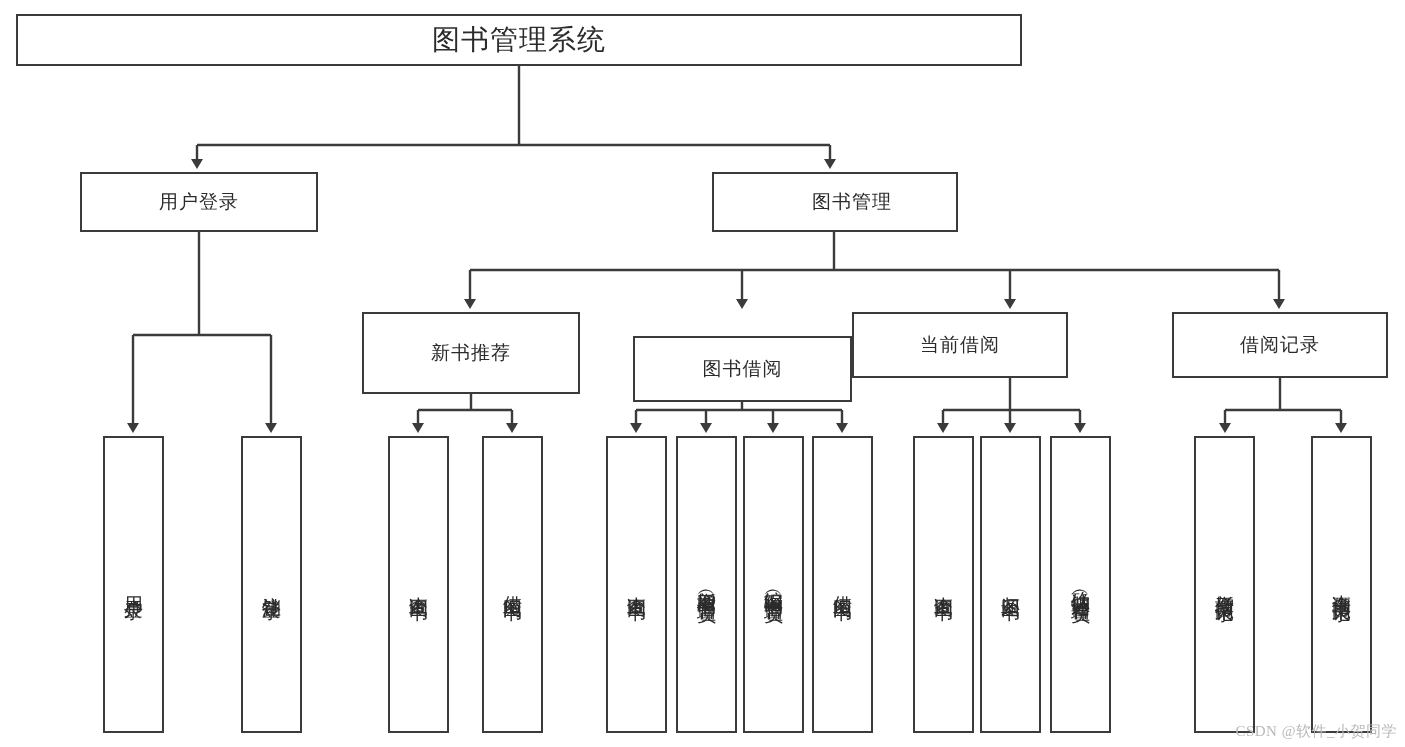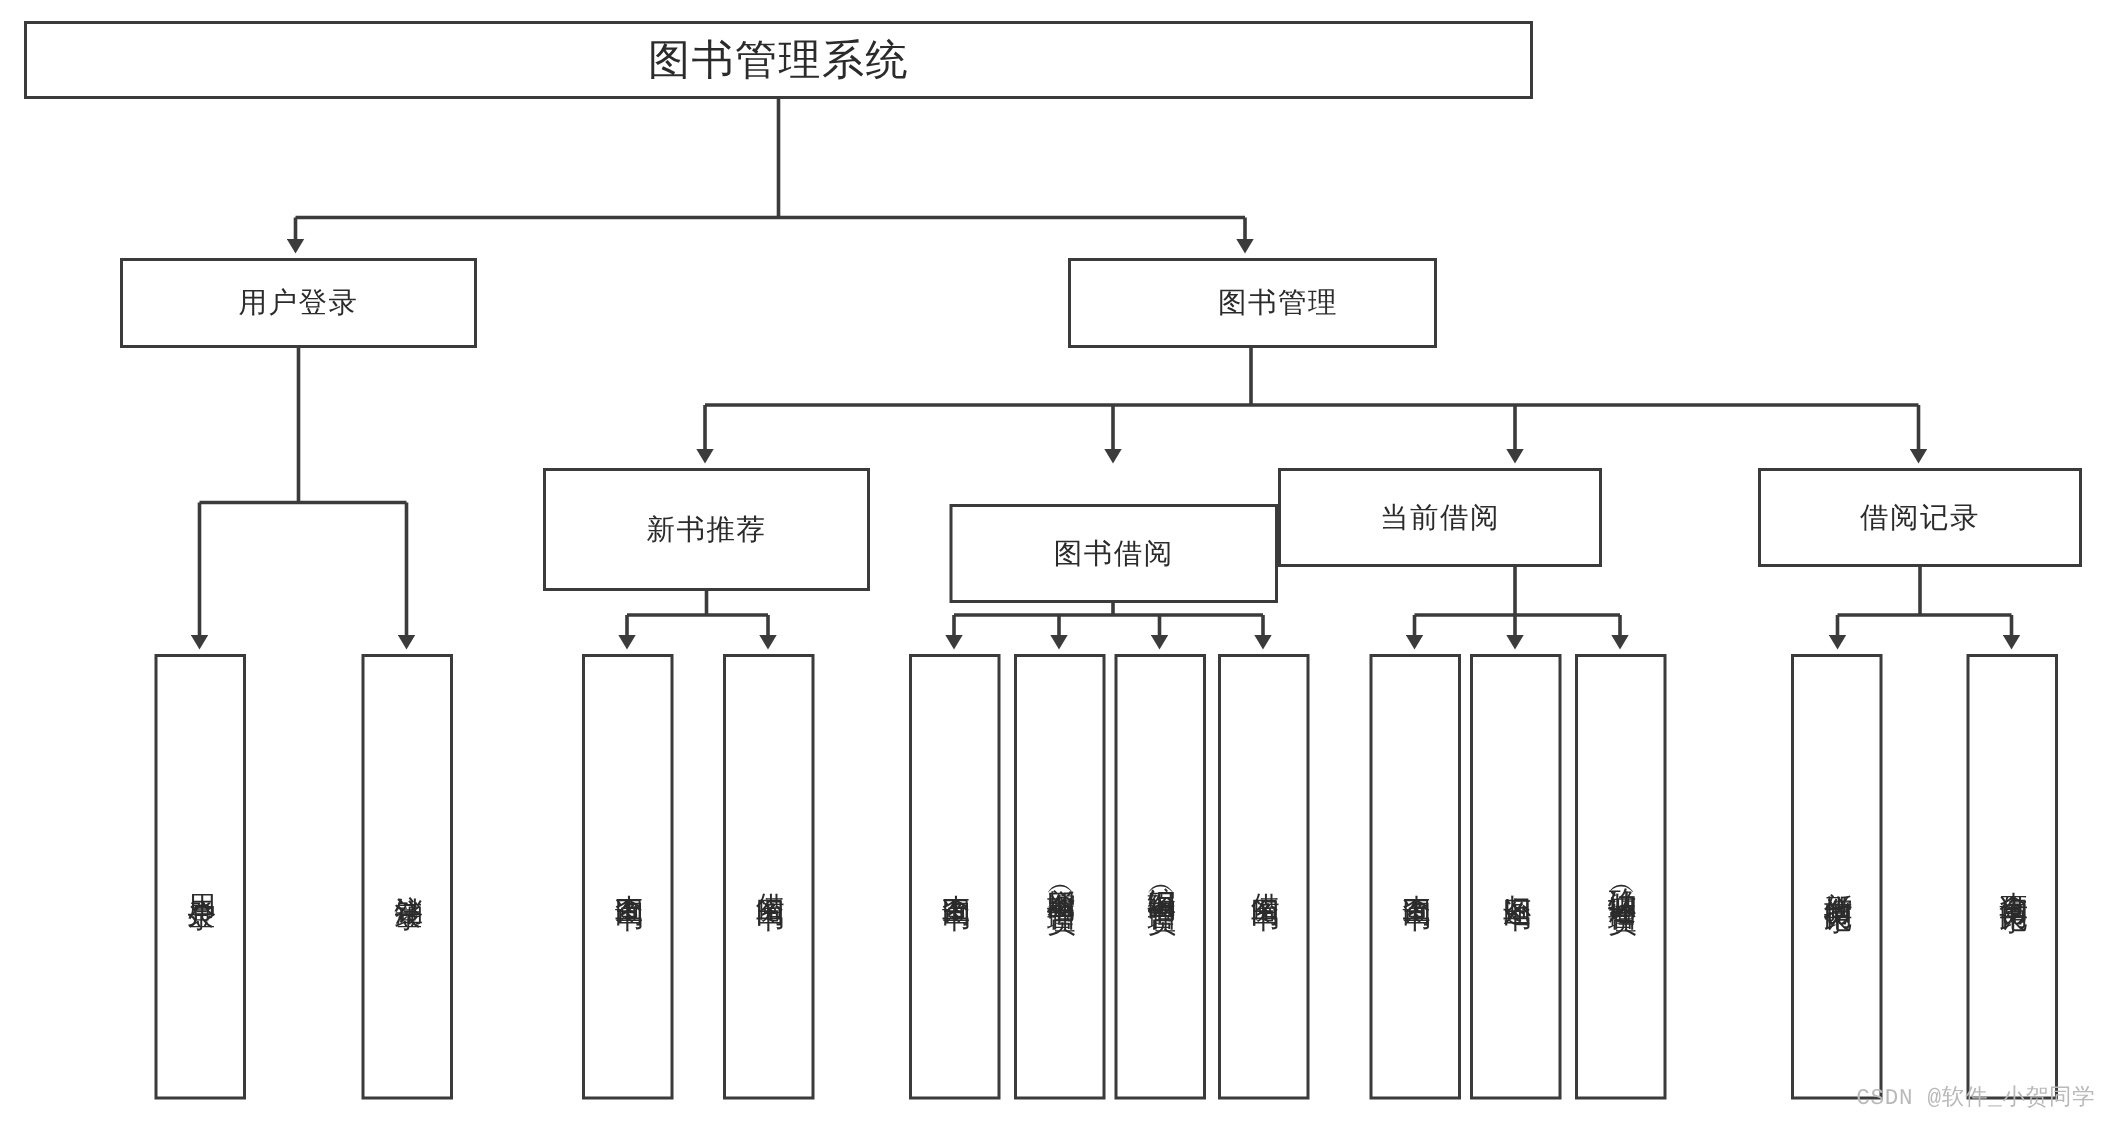--- a/index.html
+++ b/index.html
@@ -62,21 +62,21 @@
     letter-spacing: 1px;
   }
   .watermark {
     position: absolute;
     right: 8px;
     bottom: 6px;
     font-size: 15px;
     color: #b9b9b9;
     letter-spacing: 0.5px;
     white-space: nowrap;
-    font-family: Liberation Mono, monospace;
+    font-family: Liberation Serif, serif;
   }
 </style>
 </head>
 <body>
 
 <div id="canvas">
 
   <svg class="connectors" viewBox="0 0 1405 747" xmlns="http://www.w3.org/2000/svg">
     <defs>
       <marker id="arrow" markerWidth="10" markerHeight="12" refX="1" refY="6" orient="auto" markerUnits="userSpaceOnUse">

